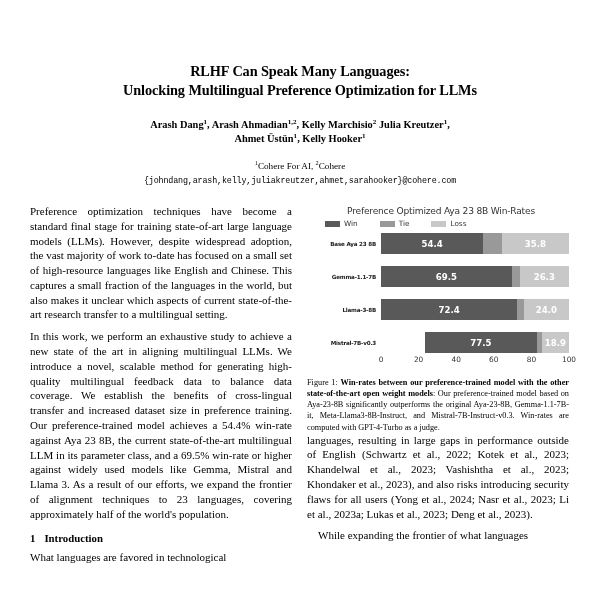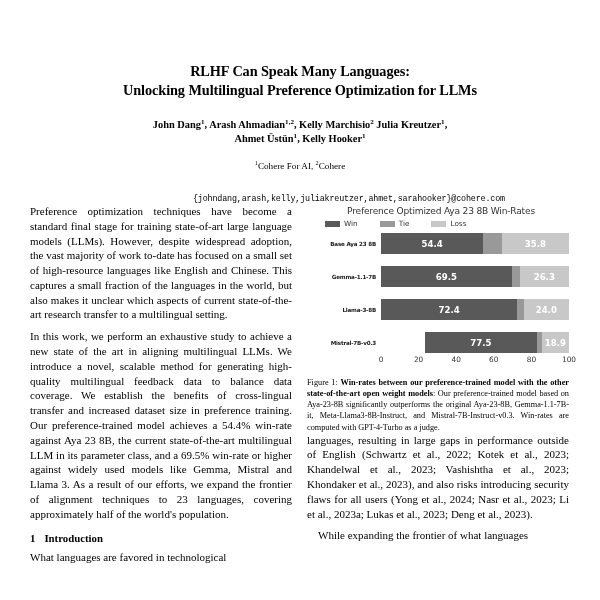--- a/index.html
+++ b/index.html
@@ -43,22 +43,22 @@
   .affil {
     margin-top: 13px;
     font-size: 9.2px;
     line-height: 1.45;
     text-align: center;
   }
   .email {
     font-family: "Liberation Mono", monospace;
     font-size: 8.4px;
     letter-spacing: -0.15px;
-    margin-top: 20px;
-    text-align: right;
+    margin-top: 2px;
+    text-align: center;
   }
   sup { font-size: 0.68em; vertical-align: super; line-height: 0; }
 
   
   .columns {
     position: absolute;
     top: 204px;
     left: 0;
     width: 600px;
     display: flex;
@@ -197,21 +197,21 @@
 
 <div class="page">
 
   <div class="title-block">
     <div class="paper-title">
       <span>RLHF Can Speak Many Languages:</span><br>
       <span>Unlocking Multilingual Preference Optimization for LLMs</span>
     </div>
 
     <div class="authors">
-      <span>John Dang</span><sup>1</sup><span>, Arash Ahmadian</span><sup>1,2</sup><span>, Kelly Marchisio</span><sup>2</sup><span> Julia Kreutzer</span><sup>1</sup><span>,</span><br>
+      <span>Arash Dang</span><sup>1</sup><span>, Arash Ahmadian</span><sup>1,2</sup><span>, Kelly Marchisio</span><sup>2</sup><span> Julia Kreutzer</span><sup>1</sup><span>,</span><br>
       <span>Ahmet Üstün</span><sup>1</sup><span>, Kelly Hooker</span><sup>1</sup>
     </div>
 
     <div class="affil">
       <sup>1</sup><span>Cohere For AI, </span><sup>2</sup><span>Cohere</span>
     </div>
 
     <div class="email">{johndang,arash,kelly,juliakreutzer,ahmet,sarahooker}@cohere.com</div>
   </div>
 

